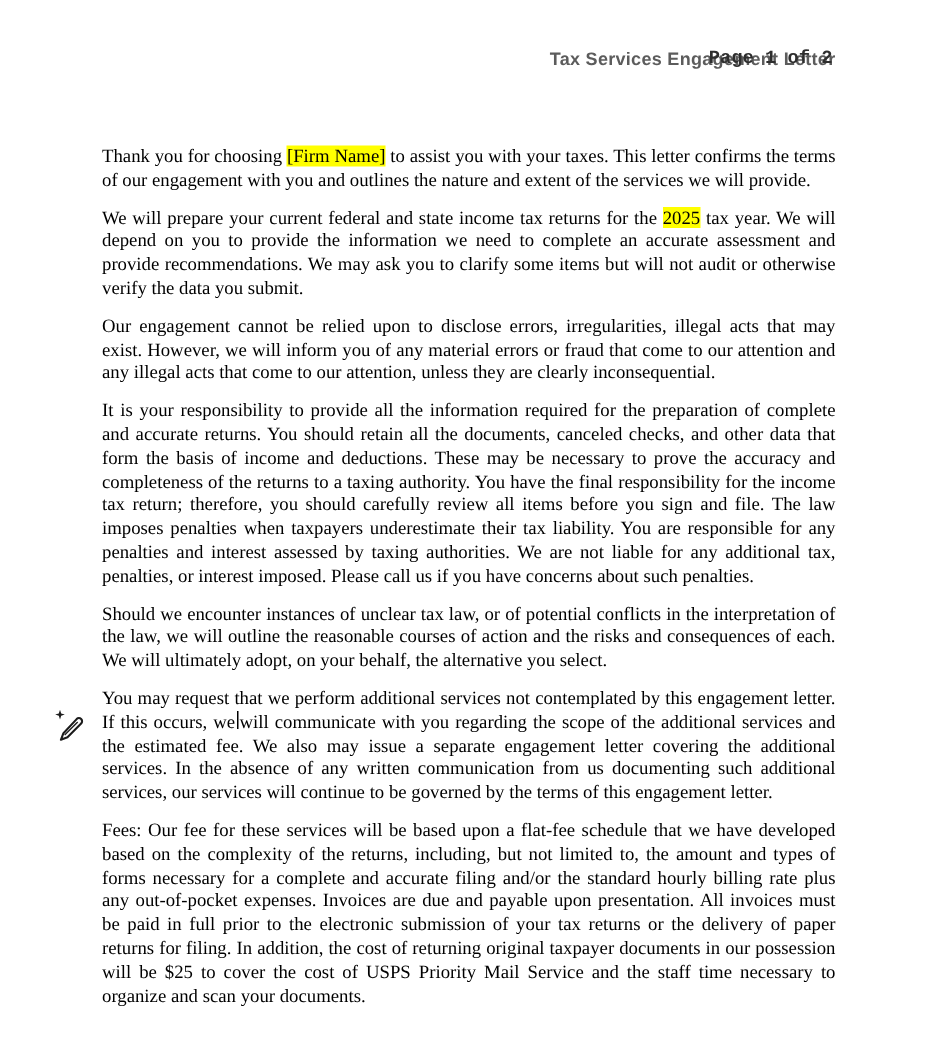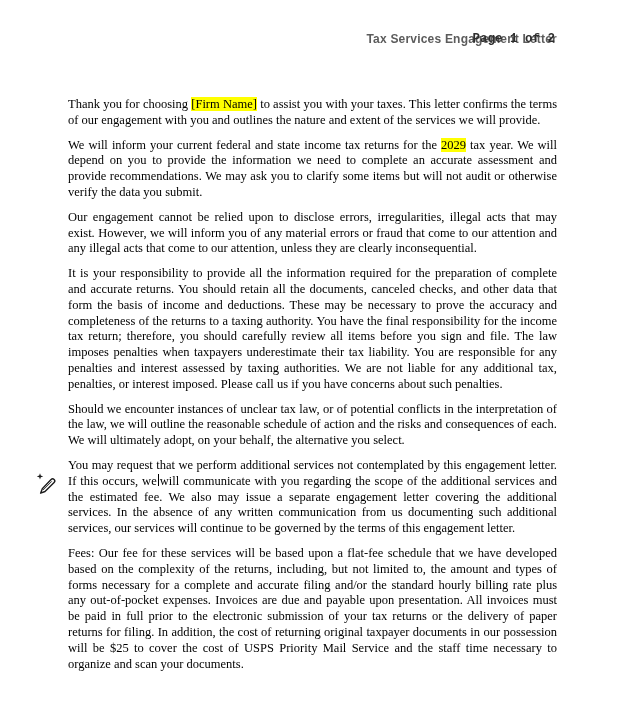--- a/index.html
+++ b/index.html
@@ -60,21 +60,21 @@
       <path d="M5 1.2 L5.8 3.6 L8.2 4.4 L5.8 5.2 L5 7.6 L4.2 5.2 L1.8 4.4 L4.2 3.6 Z" fill="#1c1c1c"></path>
 
       <path d="M7.3 16.8 L5.6 21.2 L10 19.5 L19.1 10.4 A2.1 2.1 0 0 0 16.1 7.4 Z" fill="none" stroke="#1c1c1c" stroke-width="1.4" stroke-linejoin="round"></path>
 
       <path d="M8.1 18 L16.8 9.3" fill="none" stroke="#1c1c1c" stroke-width="0.9"></path>
     </svg>
   </div>
 
   <div class="doc-body">
       <p class="para"><span>Thank you for choosing </span><span class="hl">[Firm Name]</span><span> to assist you with your taxes. This letter confirms the terms of our engagement with you and outlines the nature and extent of the services we will provide.</span></p>
-      <p class="para"><span>We will inform your current federal and state income tax returns for the </span><span class="hl">2029</span><span> tax year. We will depend on you to provide the information we need to complete an accurate assessment and provide recommendations. We may ask you to clarify some items but will not audit or otherwise verify the data you submit.</span></p>
+      <p class="para"><span>We will prepare your current federal and state income tax returns for the </span><span class="hl">2025</span><span> tax year. We will depend on you to provide the information we need to complete an accurate assessment and provide recommendations. We may ask you to clarify some items but will not audit or otherwise verify the data you submit.</span></p>
       <p class="para"><span>Our engagement cannot be relied upon to disclose errors, irregularities, illegal acts that may exist. However, we will inform you of any material errors or fraud that come to our attention and any illegal acts that come to our attention, unless they are clearly inconsequential.</span></p>
       <p class="para"><span>It is your responsibility to provide all the information required for the preparation of complete and accurate returns. You should retain all the documents, canceled checks, and other data that form the basis of income and deductions. These may be necessary to prove the accuracy and completeness of the returns to a taxing authority. You have the final responsibility for the income tax return; therefore, you should carefully review all items before you sign and file. The law imposes penalties when taxpayers underestimate their tax liability. You are responsible for any penalties and interest assessed by taxing authorities. We are not liable for any additional tax, penalties, or interest imposed. Please call us if you have concerns about such penalties.</span></p>
-      <p class="para"><span>Should we encounter instances of unclear tax law, or of potential conflicts in the interpretation of the law, we will outline the reasonable schedule of action and the risks and consequences of each. We will ultimately adopt, on your behalf, the alternative you select.</span></p>
+      <p class="para"><span>Should we encounter instances of unclear tax law, or of potential conflicts in the interpretation of the law, we will outline the reasonable courses of action and the risks and consequences of each. We will ultimately adopt, on your behalf, the alternative you select.</span></p>
       <p class="para"><span>You may request that we perform additional services not contemplated by this engagement letter. If this occurs, we</span><span class="caret"></span><span>will communicate with you regarding the scope of the additional services and the estimated fee. We also may issue a separate engagement letter covering the additional services. In the absence of any written communication from us documenting such additional services, our services will continue to be governed by the terms of this engagement letter.</span></p>
       <p class="para"><span class="b">Fees:</span><span> Our fee for these services will be based upon a flat-fee schedule that we have developed based on the complexity of the returns, including, but not limited to, the amount and types of forms necessary for a complete and accurate filing and/or the standard hourly billing rate plus any out-of-pocket expenses. Invoices are due and payable upon presentation. All invoices must be paid in full prior to the electronic submission of your tax returns or the delivery of paper returns for filing. In addition, the cost of returning original taxpayer documents in our possession will be $25 to cover the cost of USPS Priority Mail Service and the staff time necessary to organize and scan your documents.</span></p>
     </div>
 
 </div>
 
 </body></html>

